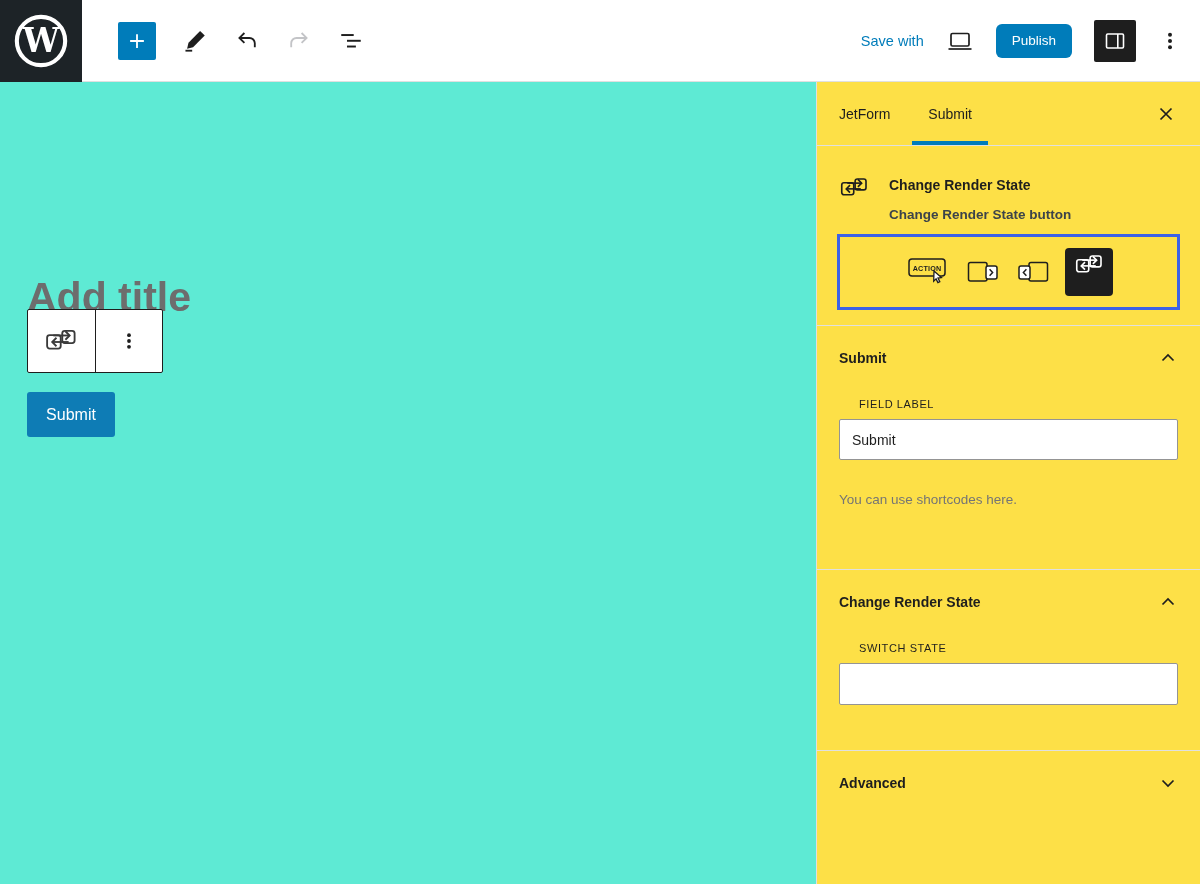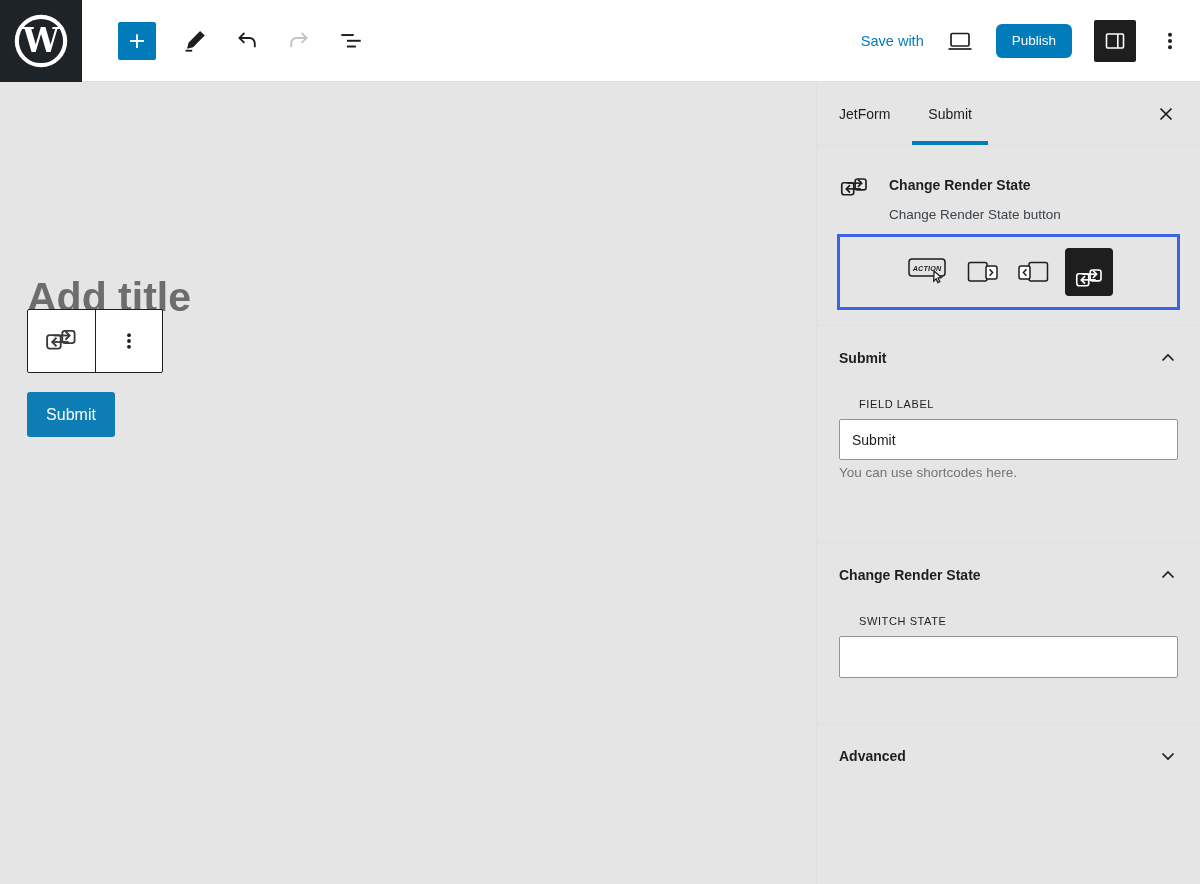--- a/index.html
+++ b/index.html
@@ -21,65 +21,65 @@
               display:flex; align-items:center; justify-content:center; cursor:pointer; }
   .save-draft { color:#007cba; font-size:14.5px; background:none; border:none; cursor:pointer; }
   .publish-btn { background:#007cba; color:#fff; border:none; border-radius:6px;
                  height:34px; padding:0 16px; font-size:13.5px; cursor:pointer;
                  font-family:"Liberation Sans",sans-serif; }
   .settings-toggle { width:42px; height:42px; background:#1e1e1e; border:none;
                      border-radius:2px; display:flex; align-items:center;
                      justify-content:center; cursor:pointer; }
   
   .main { display:flex; height:802px; }
-  .canvas { flex:1; position:relative; background:#e5e5e5; }
+  .canvas { flex:1; position:relative; background:#5eead4; }
   .post-title { position:absolute; left:27px; top:192px; font-size:41px; font-weight:700;
                 color:#6d6d6d; z-index:1; cursor:text; }
   .block-toolbar { position:absolute; left:27px; top:227px; width:136px; height:64px;
                    background:#fff; border:1px solid #1e1e1e; border-radius:2px;
                    display:flex; z-index:2; }
   .bt-cell { flex:1; display:flex; align-items:center; justify-content:center; cursor:pointer;
              background:none; border:none; }
   .bt-cell:first-child { border-right:1px solid #1e1e1e; }
   .submit-preview { position:absolute; left:27px; top:310px; min-width:88px; height:45px;
                     background:#0e7cb5; color:#fff; font-size:16px; border:none;
                     border-radius:3px; padding:0 18px; cursor:pointer; z-index:1;
                     font-family:"Liberation Sans",sans-serif; }
   
-  .sidebar { width:384px; border-left:1px solid #e0e0e0; background:#e5e5e5; }
+  .sidebar { width:384px; border-left:1px solid #e0e0e0; background:#fde047; }
   .tabs-row { height:64px; display:flex; align-items:stretch; border-bottom:1px solid #e0e0e0; }
   .tab { position:relative; display:flex; align-items:center; padding:0 16px;
          font-size:14px; font-weight:500; color:#1e1e1e; background:none; border:none;
          cursor:pointer; margin-left:6px; font-family:"Liberation Sans",sans-serif; }
   .tab.active::after { content:""; position:absolute; left:0; right:0; bottom:0;
                        height:4px; background:#007cba; }
   .tab-close { margin-left:auto; margin-right:14px; align-self:center; width:40px; height:40px; }
   .block-section { padding:26px 20px 15px 22px; }
   .block-card { display:flex; gap:20px; }
   .block-card-icon { width:30px; height:30px; flex:0 0 30px; margin-top:1px; color:#1e1e1e; }
   .block-card-title { font-size:14px; font-weight:700; color:#1e1e1e; padding-top:5px; }
-  .block-card-desc { font-size:13.5px; color:#3c434a; margin-top:14px; }
+  .block-card-desc { font-size:13.5px; color:#3c434a; margin-top:14px;font-weight:bold; }
   .variations-box { margin-top:12px; margin-left:-2px; height:76px;
                     border:3px solid #3c62e6; display:flex; align-items:center;
                     justify-content:center; gap:14px; }
   .variation-btn { background:none; border:none; padding:2px; cursor:pointer;
-                   display:flex; align-items:flex-end; justify-content:center; color:#1e1e1e;font-style:italic; }
+                   display:flex; align-items:flex-start; justify-content:center; color:#1e1e1e; }
   .variation-btn.selected { width:48px; height:48px; background:#1e1e1e; border-radius:4px;
                             color:#fff; }
   .panel { border-top:1px solid #e0e0e0; padding:22px 22px 0 22px; }
   .panel-header { display:flex; align-items:center; justify-content:space-between;
                   background:none; border:none; width:100%; cursor:pointer; padding:0;
                   font-family:"Liberation Sans",sans-serif; }
   .panel-title { font-size:14px; font-weight:700; color:#1e1e1e; }
   .field-label { display:block; font-size:11px; font-weight:500; letter-spacing:.6px;
                  color:#1e1e1e; margin-top:30px; text-transform:uppercase;padding-left:20px; }
   .text-input { width:100%; height:41px; margin-top:9px; border:1px solid #949494;
                 border-radius:2px; font-size:14px; padding:0 12px; color:#1e1e1e;
                 font-family:"Liberation Sans",sans-serif; background:#fff; }
-  .help-text { font-size:13.5px; color:#757575; margin-top:1px; line-height:1.8; }
+  .help-text { font-size:13.5px; color:#757575; margin-top:28px; line-height:1.8; }
   .pad-general { padding-bottom:57px; }
   .pad-crs { padding-bottom:45px; }
   .pad-adv { padding-bottom:40px; }
   svg { display:block; }
 </style>
 </head>
 <body>
 
 <div class="topbar">
   <div class="logo-block">

